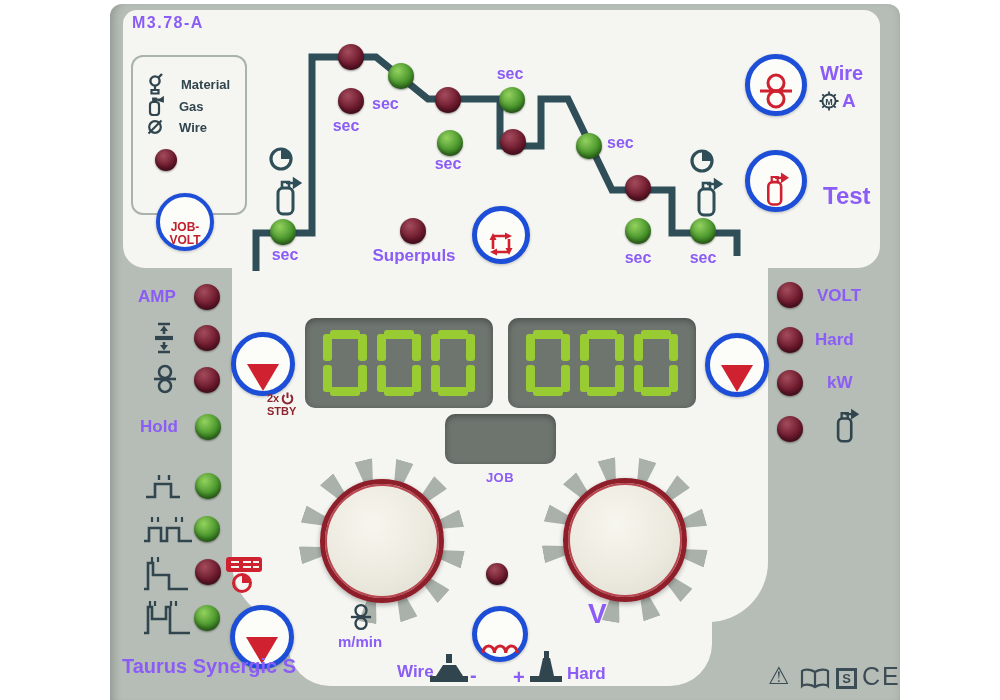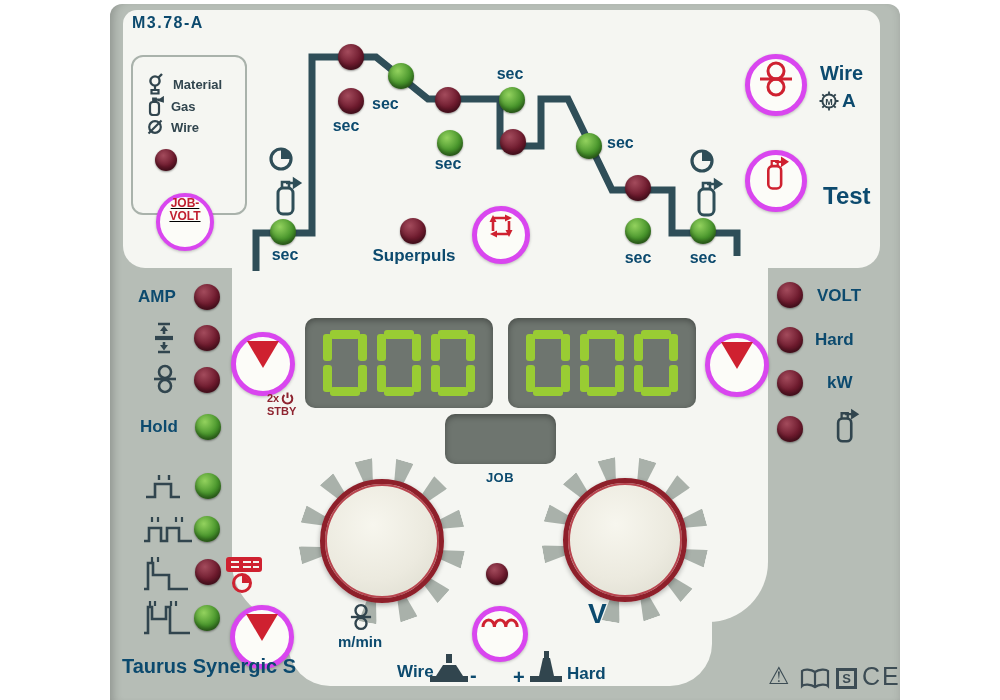--- a/index.html
+++ b/index.html
@@ -7,33 +7,33 @@
          font-family:"Liberation Sans", sans-serif;}
   .abs{position:absolute;}
   
   #panel{left:110px;top:4px;width:790px;height:696px;background:#b6bdb6;
          border-radius:12px 12px 0 0;box-shadow:inset 10px 0 10px -7px rgba(0,0,0,.22), inset -6px 0 8px -6px rgba(0,0,0,.12);}
   .white{background:#f5f6f2;}
   #band{left:123px;top:10px;width:757px;height:258px;border-radius:14px 16px 22px 22px;}
   #column{left:232px;top:230px;width:536px;height:392px;border-radius:0 0 60px 60px;}
   #bulge{left:288px;top:560px;width:424px;height:126px;border-radius:0 0 42px 42px;}
   
-  .lbl{font-weight:bold;color:#0c4a6e;}
+  .lbl{font-weight:bold;color:#8b5cf6;}
   .ctr{transform:translateX(-50%);text-align:center;}
   .sec{font-size:16px;}
   
   .led{width:26px;height:26px;border-radius:50%;
        box-shadow:0 1px 2px rgba(0,0,0,.4), inset 0 -3px 4px rgba(0,0,0,.35);}
   .led.red{background:radial-gradient(circle at 38% 30%, #a34b5c, #76203437 45%, #6d1a2d 46%, #4e0f1f 100%);
            background:radial-gradient(circle at 38% 30%, #a34b5c, #6d1a2d 55%, #4e0f1f 100%);}
   .led.green{background:radial-gradient(circle at 38% 30%, #93d25e, #47942b 55%, #2a6119 100%);}
   .led.sm{width:22px;height:22px;}
   
-  .cbtn{border-radius:50%;background:#fcfcf8;border:5px solid #d946ef;box-sizing:border-box;
-        display:flex;align-items:flex-start;justify-content:center;box-shadow:0 1px 3px rgba(0,0,0,.25);cursor:pointer;text-decoration:underline;}
+  .cbtn{border-radius:50%;background:#fcfcf8;border:5px solid #1d4ed8;box-sizing:border-box;
+        display:flex;align-items:flex-end;justify-content:center;box-shadow:0 1px 3px rgba(0,0,0,.25);cursor:pointer;}
   .tri-down{width:0;height:0;border-left:16px solid transparent;border-right:16px solid transparent;
             border-top:27px solid #cf2130;margin-top:4px;}
   
   .display{background:#6e756f;border-radius:10px;box-shadow:inset 0 2px 6px rgba(0,0,0,.35);
            display:flex;align-items:center;justify-content:center;gap:10px;}
   .sdigit{position:relative;width:44px;height:66px;}
   .seg{position:absolute;background:#99cc33;border-radius:3px;}
   .seg-a{left:7px;top:0;width:30px;height:9px;}
   .seg-d{left:7px;top:57px;width:30px;height:9px;}
   .seg-f{left:0;top:4px;width:9px;height:27px;}
@@ -43,21 +43,21 @@
   
   .ticks{width:170px;height:170px;}
   .wedge{position:absolute;left:50%;top:50%;width:18px;height:22px;margin:-11px 0 0 -9px;
          background:#a9b1aa;clip-path:polygon(0 0,100% 0,76% 100%,24% 100%);}
   .knob{width:124px;height:124px;border-radius:50%;box-sizing:border-box;border:5px solid #8e1f2a;
         background:radial-gradient(circle at 42% 36%, #f7f6ee, #eceadf 55%, #dbdacd 100%);
         box-shadow:0 2px 5px rgba(0,0,0,.3), inset 0 0 0 2px #b8454f;cursor:grab;}
   
   #jobbox{left:131px;top:55px;width:116px;height:160px;border:2px solid #a9b2ab;border-radius:12px;box-sizing:border-box;}
   .jb-row{position:absolute;left:13px;display:flex;align-items:center;gap:7px;}
-  .jb-row span{font-size:13px;font-weight:bold;color:#31454e;}
+  .jb-row span{font-size:13px;font-weight:bold;color:#31454e;margin-left:8px;}
   svg{display:block;}
 </style>
 </head>
 <body>
 
 <div id="stage">
 
   <div class="abs" id="panel"></div>
   <div class="abs white" id="band"></div>
   <div class="abs white" id="column"></div>

